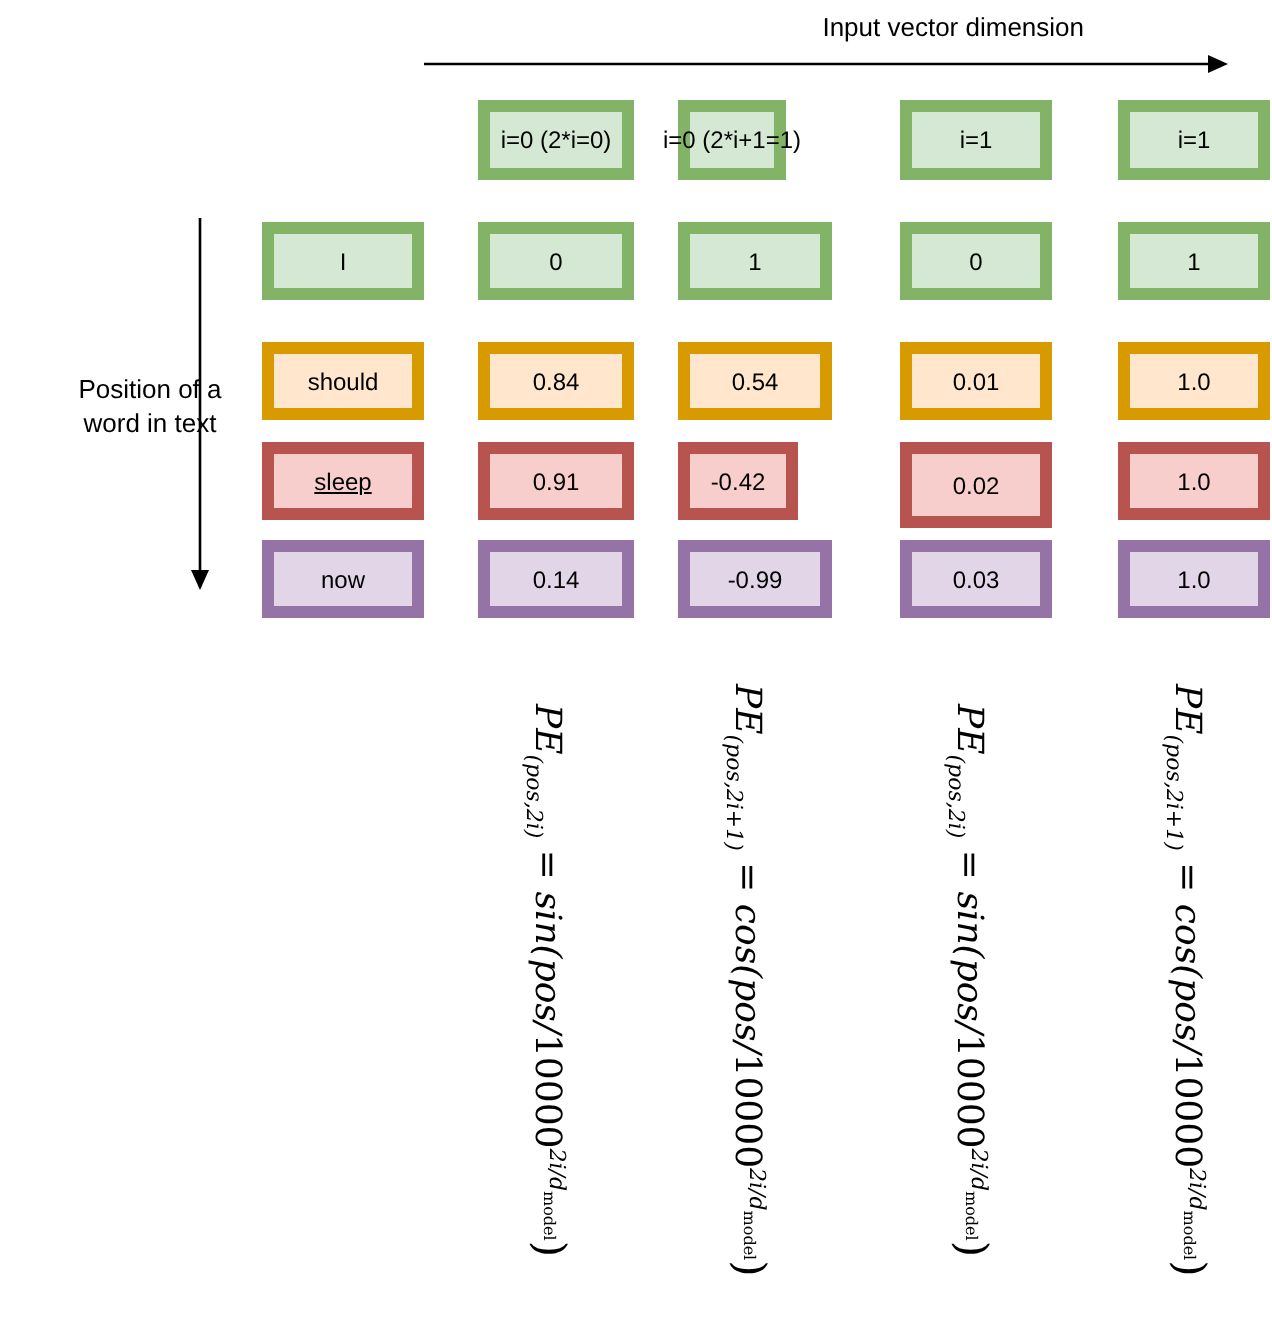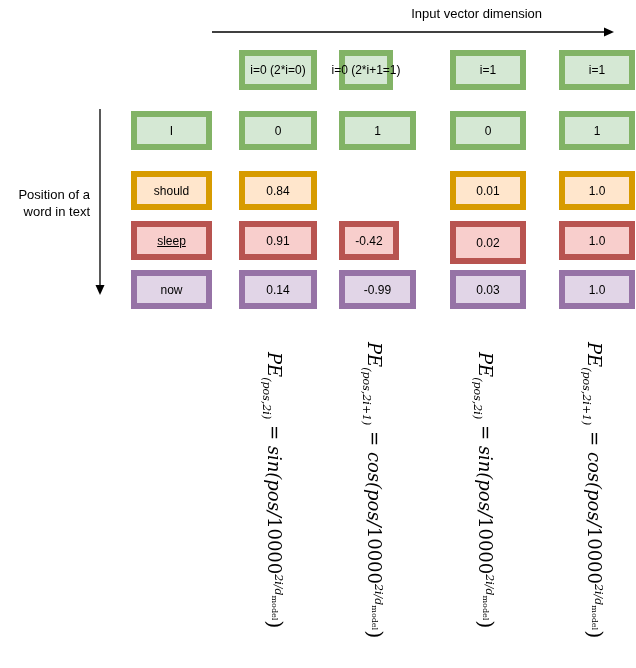--- a/index.html
+++ b/index.html
@@ -1,21 +1,21 @@
 <!DOCTYPE html>
 <html style="--green-fill: #d5e8d4; --green-stroke: #82b366; --orange-fill: #ffe6cc; --orange-stroke: #d79b00; --red-fill: #f8cecc; --red-stroke: #b85450; --purple-fill: #e1d5e7; --purple-stroke: #9673a6;"><head>
 <meta charset="utf-8">
 <style>
   html,body{margin:0;padding:0;background:#fff;}
   #canvas{position:relative;width:636px;height:668px;background:#ffffff;overflow:hidden;
           font-family:"Liberation Sans",sans-serif;color:#000;}
 
   .axis-label{position:absolute;font-size:13px;color:#000;}
   #x-axis-label{left:292px;top:6px;width:250px;text-align:right;}
-  #y-axis-label{left:0;top:186px;width:90px;text-align:right;line-height:17px;}
+  #y-axis-label{left:30px;top:186px;width:90px;text-align:center;line-height:17px;}
 
   .arrow-svg{position:absolute;}
 
   .cell{position:absolute;box-sizing:border-box;border:6px solid #c2410c;
         display:flex;align-items:center;justify-content:center;
         font-size:12px;white-space:pre;}
   .c-green {background:var(--green-fill); border-color:var(--green-stroke);}
   .c-orange{background:var(--orange-fill);border-color:var(--orange-stroke);}
   .c-red   {background:var(--red-fill);   border-color:var(--red-stroke);}
   .c-purple{background:var(--purple-fill);border-color:var(--purple-stroke);}
@@ -56,20 +56,21 @@
   <div class="cell c-green" style="left:559px;top:50px;width:76px;height:40px;">i=1</div>
 
   <div class="cell c-green" style="left:131px;top:111px;width:81px;height:39px;">I</div>
   <div class="cell c-green" style="left:239px;top:111px;width:78px;height:39px;">0</div>
   <div class="cell c-green" style="left:339px;top:111px;width:77px;height:39px;">1</div>
   <div class="cell c-green" style="left:450px;top:111px;width:76px;height:39px;">0</div>
   <div class="cell c-green" style="left:559px;top:111px;width:76px;height:39px;">1</div>
 
   <div class="cell c-orange" style="left:131px;top:171px;width:81px;height:39px;">should</div>
   <div class="cell c-orange" style="left:239px;top:171px;width:78px;height:39px;">0.84</div>
+  <div class="cell c-orange" style="left:339px;top:171px;width:77px;height:39px;">0.54</div>
   <div class="cell c-orange" style="left:450px;top:171px;width:76px;height:39px;">0.01</div>
   <div class="cell c-orange" style="left:559px;top:171px;width:76px;height:39px;">1.0</div>
 
   <div class="cell c-red" style="left:131px;top:221px;width:81px;height:39px;text-decoration:underline;">sleep</div>
   <div class="cell c-red" style="left:239px;top:221px;width:78px;height:39px;">0.91</div>
   <div class="cell c-red" style="left:339px;top:221px;width:60px;height:39px;">-0.42</div>
   <div class="cell c-red" style="left:450px;top:221px;width:76px;height:43px;">0.02</div>
   <div class="cell c-red" style="left:559px;top:221px;width:76px;height:39px;">1.0</div>
 
   <div class="cell c-purple" style="left:131px;top:270px;width:81px;height:39px;">now</div>

